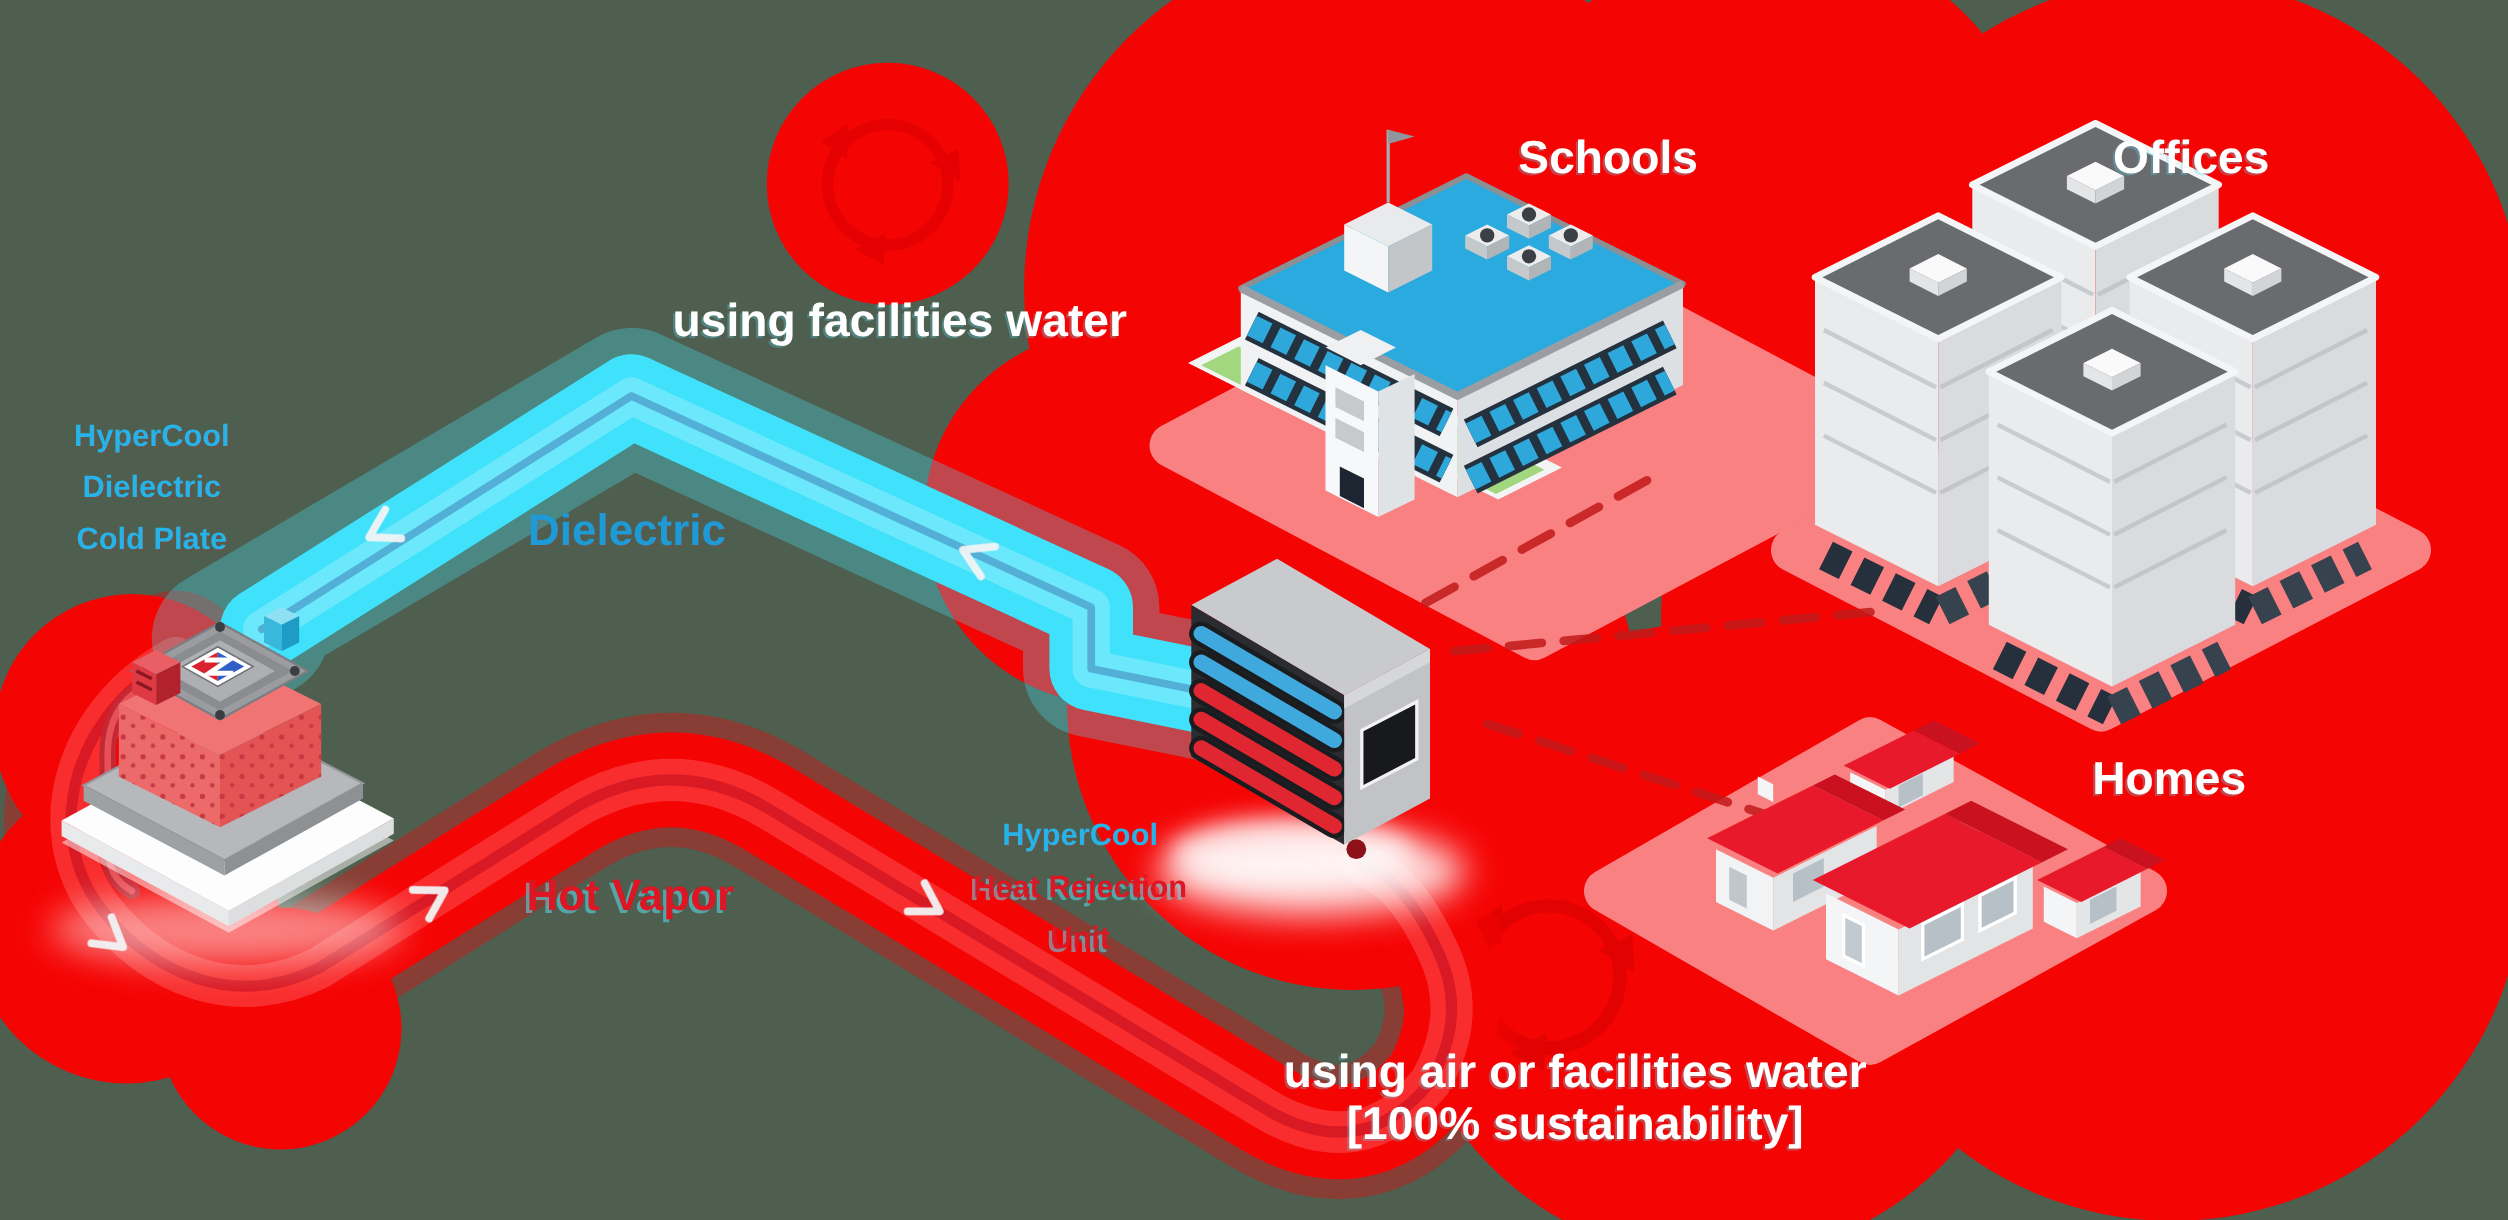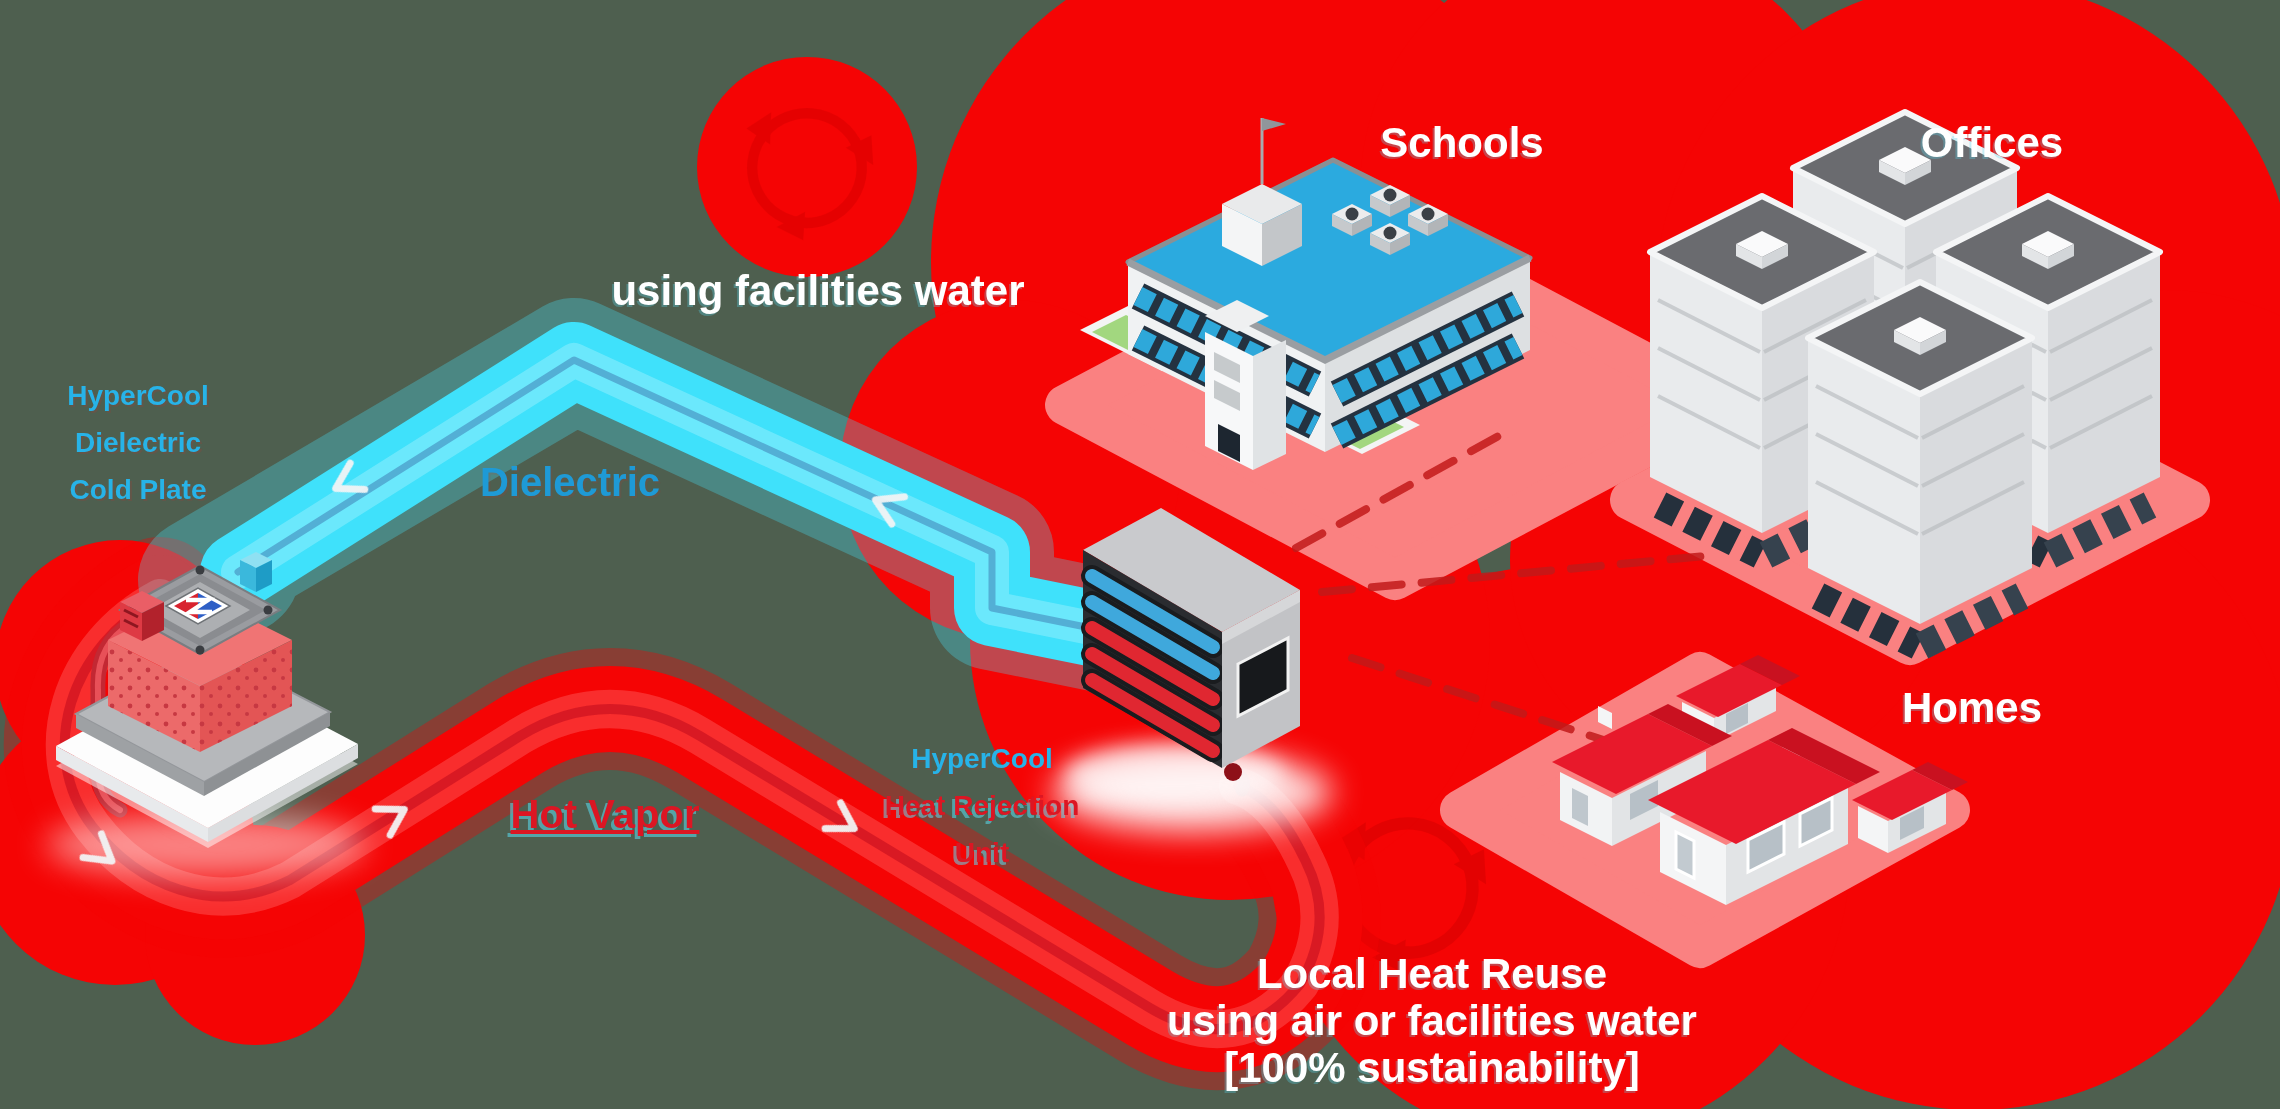--- a/index.html
+++ b/index.html
@@ -381,21 +381,20 @@
 <div class="lbl f42 white-t" style="left:1462px;top:99px;">Schools</div>
 <div class="lbl f42 white-t" style="left:1992px;top:99px;">Offices</div>
 <div class="lbl f42 white-t" style="left:1972px;top:664px;">Homes</div>
 
 <div class="lbl f38" style="left:982px;top:735px;">
   <div class="cyan-t">HyperCool</div>
   <div class="red-t">Heat Rejection</div>
   <div class="red-t">Unit</div>
 </div>
 
-<div class="lbl f40 red-t" style="left:605px;top:790px;text-decoration:underline;">Hot Vapor</div>
+<div class="lbl f40 red-t" style="left:573px;top:790px;">Hot Vapor</div>
 
 <div class="lbl f42 white-t" style="left:1432px;top:930px;">
-  <div>Local Heat Reuse</div>
   <div>using air or facilities water</div>
   <div>[100% sustainability]</div>
 </div>
 
 </div>
 
 </body></html>

